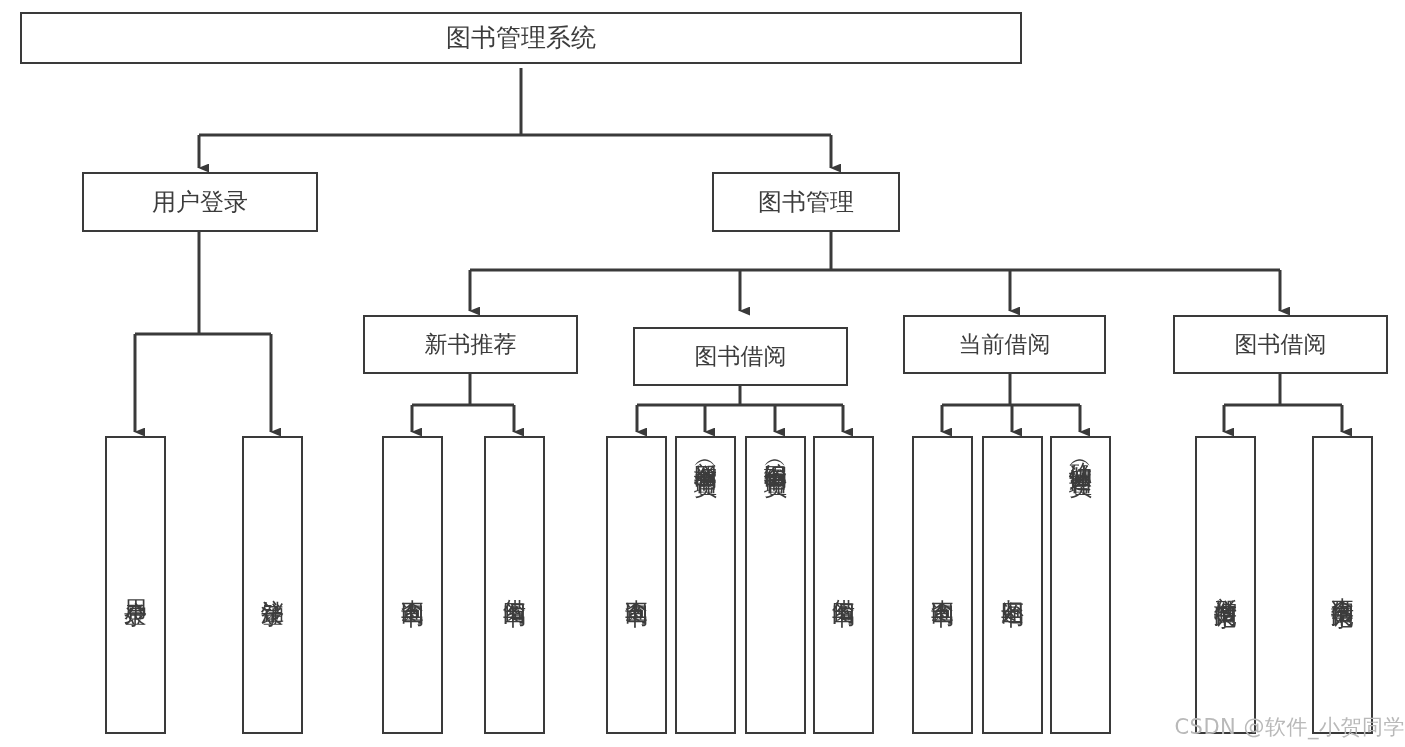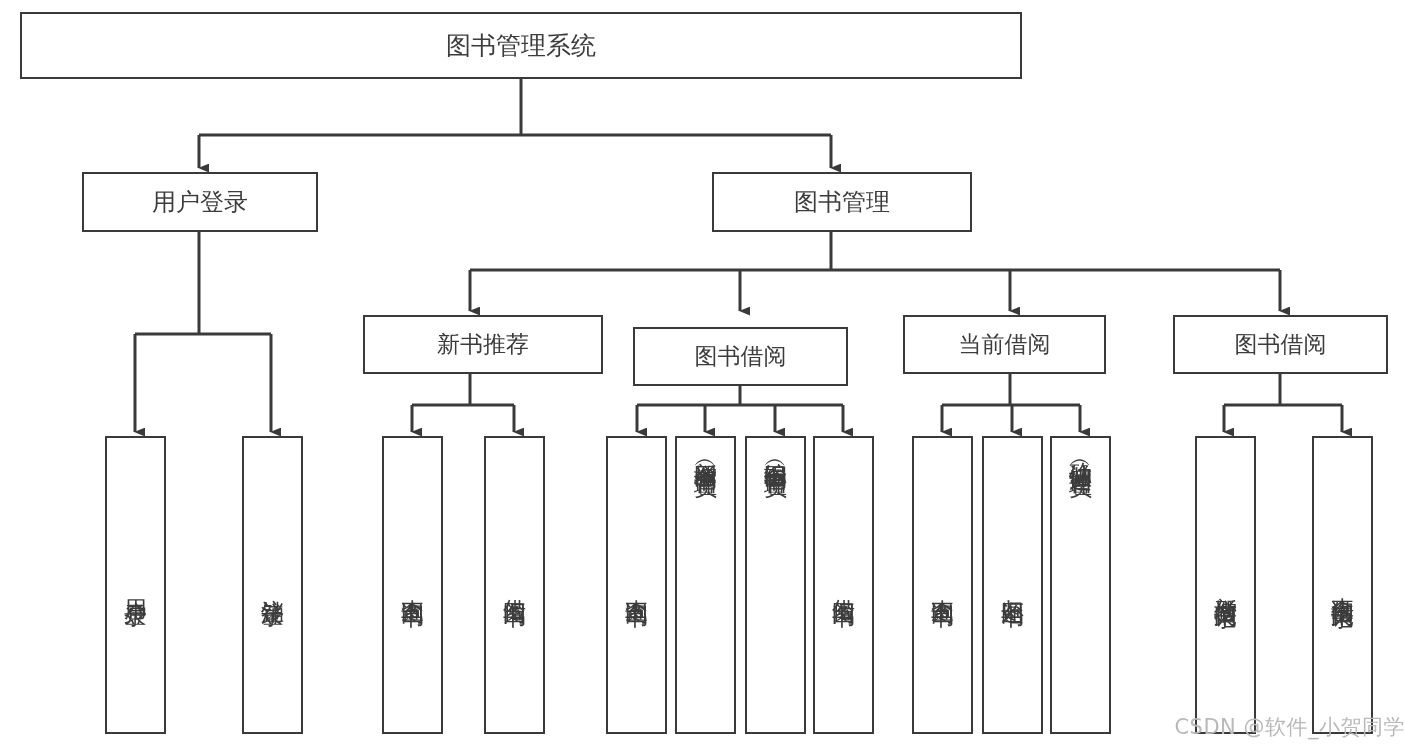--- a/index.html
+++ b/index.html
@@ -137,33 +137,33 @@
       <path d="M1012,405 L1012,432" marker-end="url(#arrowhead)"></path>
       <path d="M1080,405 L1080,432" marker-end="url(#arrowhead)"></path>
 
       <path d="M1280,374 L1280,405"></path>
       <path d="M1224,405 L1342,405"></path>
       <path d="M1224,405 L1224,432" marker-end="url(#arrowhead)"></path>
       <path d="M1342,405 L1342,432" marker-end="url(#arrowhead)"></path>
     </g>
   </svg>
 
-  <div class="node level-root" style="left:20px; top:12px; width:1002px; height:67px;text-align:center;">
+  <div class="node level-root" style="left:20px; top:12px; width:1002px; height:52px;text-align:center;">
     <span>图书管理系统</span>
   </div>
 
   <div class="node level-1" style="left:82px; top:172px; width:236px; height:60px;">
     <span>用户登录</span>
   </div>
 
-  <div class="node level-1" style="left:712px; top:172px; width:260px; height:60px;">
+  <div class="node level-1" style="left:712px; top:172px; width:188px; height:60px;">
     <span>图书管理</span>
   </div>
 
-  <div class="node level-2" style="left:363px; top:315px; width:240px; height:59px;">
+  <div class="node level-2" style="left:363px; top:315px; width:215px; height:59px;">
     <span>新书推荐</span>
   </div>
 
   <div class="node level-2" style="left:633px; top:315px; width:215px; height:59px;margin-top:12px;">
     <span>图书借阅</span>
   </div>
 
   <div class="node level-2" style="left:903px; top:315px; width:203px; height:59px;">
     <span>当前借阅</span>
   </div>

